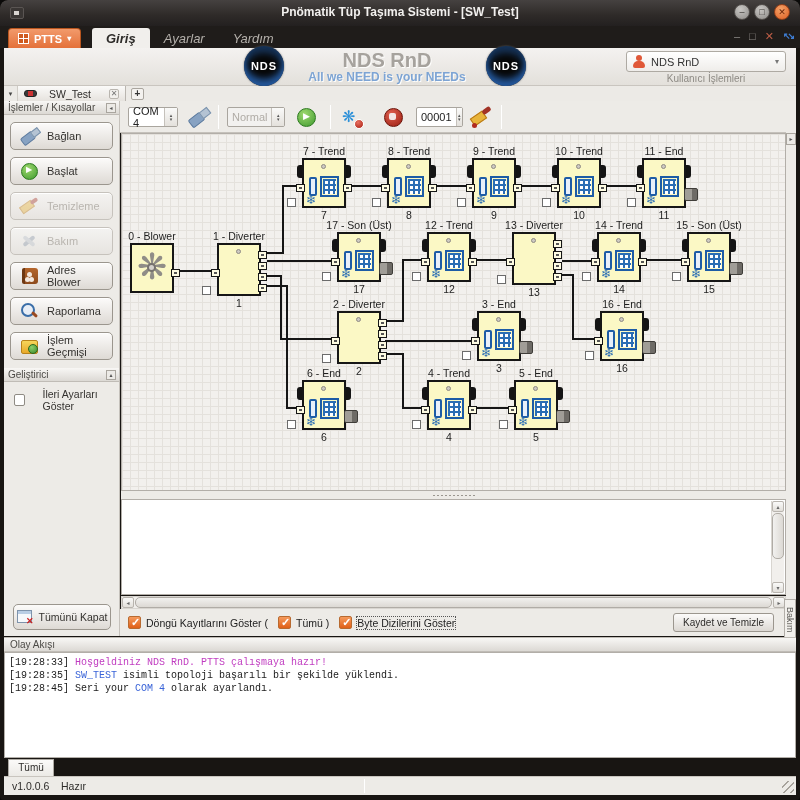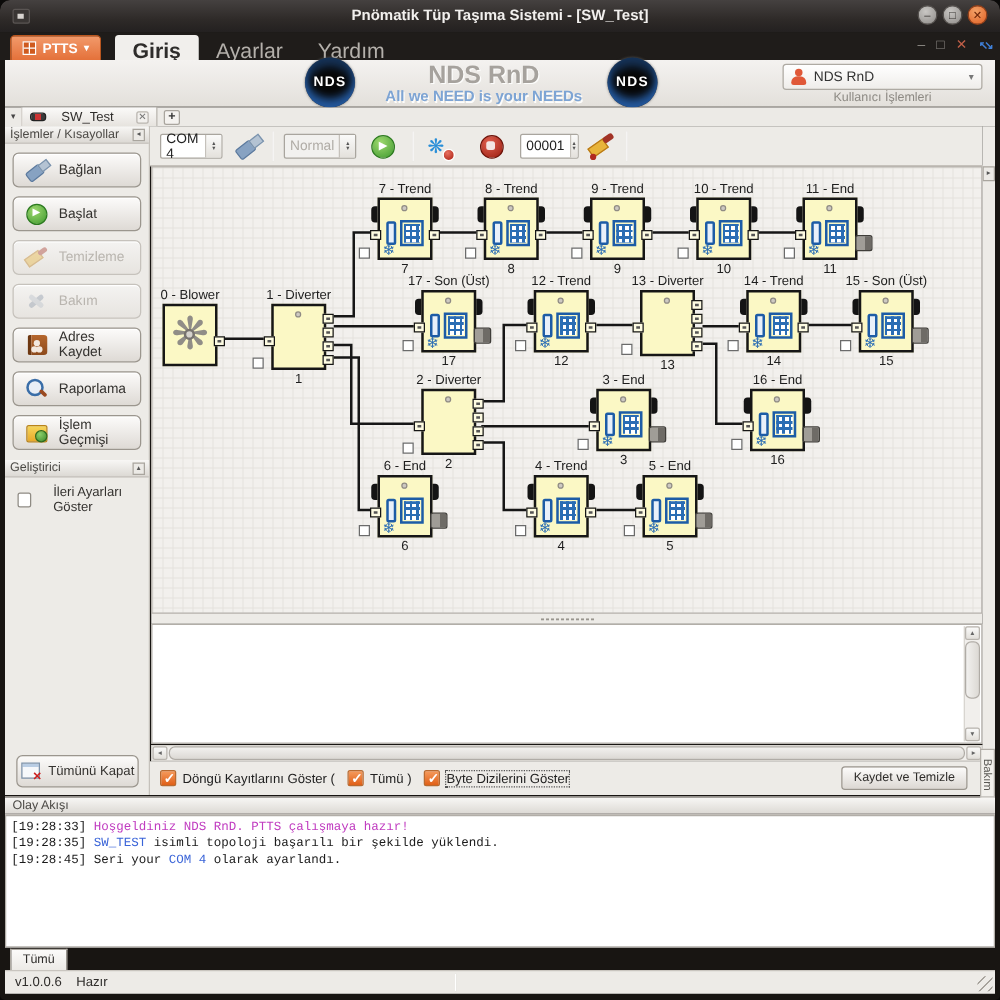--- a/index.html
+++ b/index.html
@@ -20,21 +20,21 @@
   
   .menubar { position:absolute; left:0; top:26px; width:800px; height:22px; background:#1f1c1a; }
   .ptts-btn { position:absolute; left:8px; top:2px; height:20px; padding:0 9px; display:flex; align-items:center; gap:5px;
     background:linear-gradient(#f29a6b,#e4713a); border:1px solid #b9561f; border-bottom:none; border-radius:4px 4px 0 0;
     color:#fff; font-size:11px; font-weight:bold;text-align:center; }
   .grid-icon { width:11px; height:11px; border:1px solid #fff; background:
     linear-gradient(#fff,#fff) 50% 0/1px 100% no-repeat,
     linear-gradient(#fff,#fff) 0 50%/100% 1px no-repeat, #cf5a1e; }
   .ptts-dd { font-size:8px; }
   .menu-tabs { position:absolute; left:92px; top:2px; height:20px; display:flex; }
-  .mtab { padding:3px 14px 0; font-size:17px; color:#b4b0ab; }
+  .mtab { padding:3px 14px 0; font-size:13px; color:#b4b0ab;font-style:italic; }
   .mtab.active { background:#f1efec; color:#2e2c2a; border-radius:3px 3px 0 0; font-weight:bold; }
   .mdi-btns { position:absolute; right:8px; top:3px; display:flex; gap:9px; align-items:center; }
   .mdi-btns span { font-size:11px; color:#8d8a86; line-height:14px; }
   .mdi-btns .mdi-close { color:#bf5e47; }
   .mdi-btns .mdi-full { color:#3f7fd6; font-size:9px; letter-spacing:-3px; font-weight:bold; }
 
   
   .headerband { position:absolute; left:4px; top:48px; width:792px; height:38px;
     background:linear-gradient(#f4f2f0,#e3e0db); border-bottom:1px solid #c9c5bf; }
   .nds-logo { position:absolute; top:-2px; width:40px; height:40px; border-radius:50%; background:#070707;
@@ -274,21 +274,21 @@
         <div class="sbtn disabled">
           <span class="sic ic-brush"></span>
           <span>Temizleme</span>
         </div>
         <div class="sbtn disabled">
           <span class="sic ic-tools"></span>
           <span>Bakım</span>
         </div>
         <div class="sbtn">
           <span class="sic ic-book"></span>
-          <span>Adres Kaydet</span>
+          <span>Adres Blower</span>
         </div>
         <div class="sbtn">
           <span class="sic ic-report"></span>
           <span>Raporlama</span>
         </div>
         <div class="sbtn">
           <span class="sic ic-history"></span>
           <span>İşlem Geçmişi</span>
         </div>
       </div>

